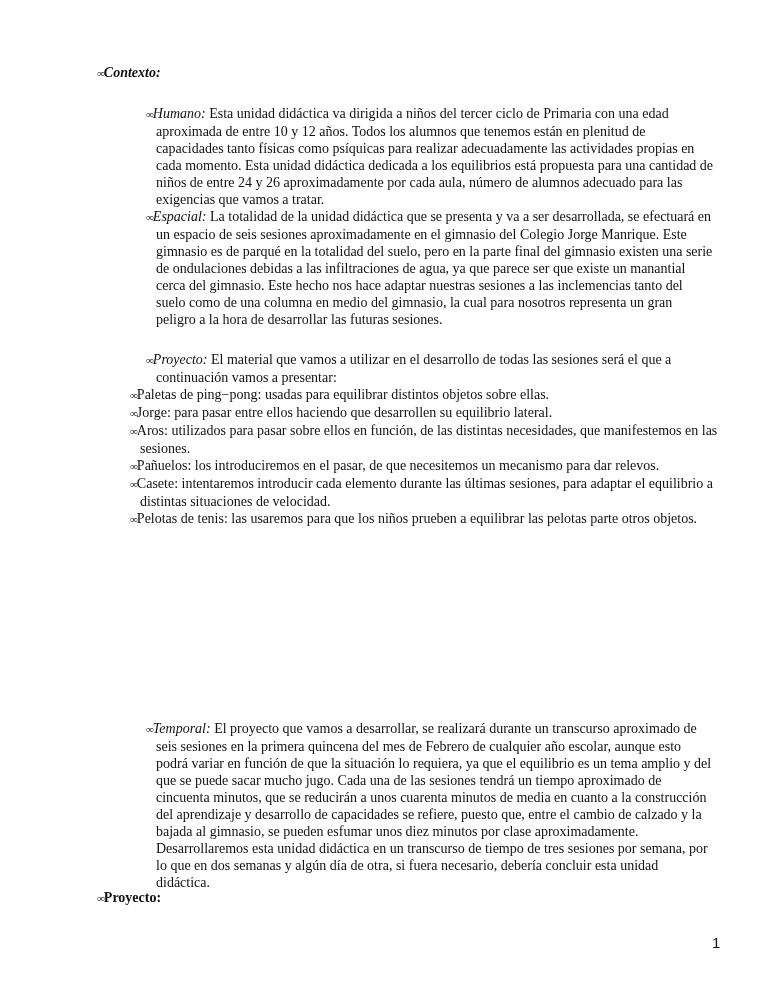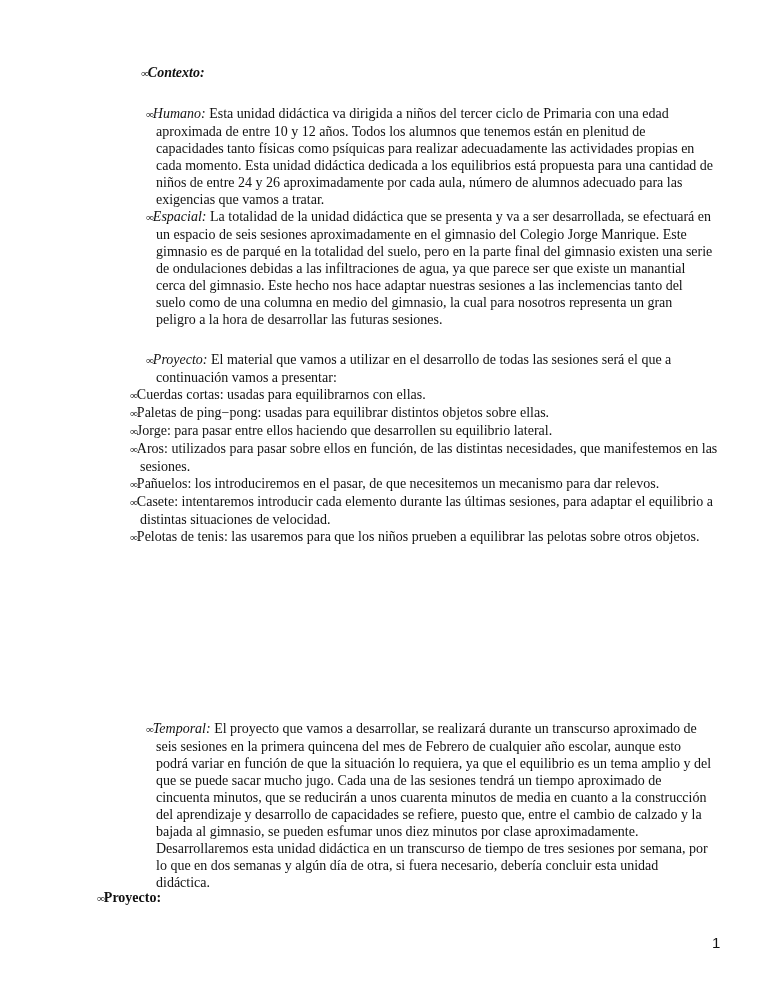--- a/index.html
+++ b/index.html
@@ -14,44 +14,43 @@
   .lbl { font-style: italic; }
   .list { position: absolute; left: 130px; width: 600px; font-size: 14px; line-height: 17px; }
   .list .para { margin: 0; }
   .pagenum { position: absolute; left: 712px; top: 934px; font-family: "Liberation Sans", "DejaVu Sans", sans-serif; font-size: 15px; }
 </style>
 </head>
 <body>
 
 <div class="page">
 
-  <div class="heading italic" style="top:64px;margin-left:44px;">
+  <div class="heading italic" style="top:64px;">
     <span class="bullet">∞</span><span>Contexto:</span>
   </div>
 
   <div class="block" style="top:89px;">
     <p class="para"><span class="bullet">∞</span><span class="lbl">Humano:</span><span> Esta unidad didáctica va dirigida a niños del tercer ciclo de Primaria con una edad aproximada de entre 10 y 12 años. Todos los alumnos que tenemos están en plenitud de capacidades tanto físicas como psíquicas para realizar adecuadamente las actividades propias en cada momento. Esta unidad didáctica dedicada a los equilibrios está propuesta para una cantidad de niños de entre 24 y 26 aproximadamente por cada aula, número de alumnos adecuado para las exigencias que vamos a tratar.</span></p>
   </div>
 
   <div class="block" style="top:192px;">
     <p class="para"><span class="bullet">∞</span><span class="lbl">Espacial:</span><span> La totalidad de la unidad didáctica que se presenta y va a ser desarrollada, se efectuará en un espacio de seis sesiones aproximadamente en el gimnasio del Colegio Jorge Manrique. Este gimnasio es de parqué en la totalidad del suelo, pero en la parte final del gimnasio existen una serie de ondulaciones debidas a las infiltraciones de agua, ya que parece ser que existe un manantial cerca del gimnasio. Este hecho nos hace adaptar nuestras sesiones a las inclemencias tanto del suelo como de una columna en medio del gimnasio, la cual para nosotros representa un gran peligro a la hora de desarrollar las futuras sesiones.</span></p>
   </div>
 
   <div class="block" style="top:335px;">
     <p class="para"><span class="bullet">∞</span><span class="lbl">Proyecto:</span><span> El material que vamos a utilizar en el desarrollo de todas las sesiones será el que a continuación vamos a presentar:</span></p>
   </div>
 
   <div class="list" style="top:386px;">
-    <p class="para"><span class="bullet">∞</span><span>Cuerdas cortas: usadas para equilibrarnos con ellas.</span></p>
     <p class="para"><span class="bullet">∞</span><span>Paletas de ping−pong: usadas para equilibrar distintos objetos sobre ellas.</span></p>
     <p class="para"><span class="bullet">∞</span><span>Jorge: para pasar entre ellos haciendo que desarrollen su equilibrio lateral.</span></p>
     <p class="para"><span class="bullet">∞</span><span>Aros: utilizados para pasar sobre ellos en función, de las distintas necesidades, que manifestemos en las sesiones.</span></p>
     <p class="para"><span class="bullet">∞</span><span>Pañuelos: los introduciremos en el pasar, de que necesitemos un mecanismo para dar relevos.</span></p>
     <p class="para"><span class="bullet">∞</span><span>Casete: intentaremos introducir cada elemento durante las últimas sesiones, para adaptar el equilibrio a distintas situaciones de velocidad.</span></p>
-    <p class="para"><span class="bullet">∞</span><span>Pelotas de tenis: las usaremos para que los niños prueben a equilibrar las pelotas sobre otros objetos.</span></p>
+    <p class="para"><span class="bullet">∞</span><span>Pelotas de tenis: las usaremos para que los niños prueben a equilibrar las pelotas parte otros objetos.</span></p>
   </div>
 
   <div class="block" style="top:704px;">
     <p class="para"><span class="bullet">∞</span><span class="lbl">Temporal:</span><span> El proyecto que vamos a desarrollar, se realizará durante un transcurso aproximado de seis sesiones en la primera quincena del mes de Febrero de cualquier año escolar, aunque esto podrá variar en función de que la situación lo requiera, ya que el equilibrio es un tema amplio y del que se puede sacar mucho jugo. Cada una de las sesiones tendrá un tiempo aproximado de cincuenta minutos, que se reducirán a unos cuarenta minutos de media en cuanto a la construcción del aprendizaje y desarrollo de capacidades se refiere, puesto que, entre el cambio de calzado y la bajada al gimnasio, se pueden esfumar unos diez minutos por clase aproximadamente. Desarrollaremos esta unidad didáctica en un transcurso de tiempo de tres sesiones por semana, por lo que en dos semanas y algún día de otra, si fuera necesario, debería concluir esta unidad didáctica.</span></p>
   </div>
 
   <div class="heading" style="top:889px;">
     <span class="bullet">∞</span><span>Proyecto:</span>
   </div>
 

